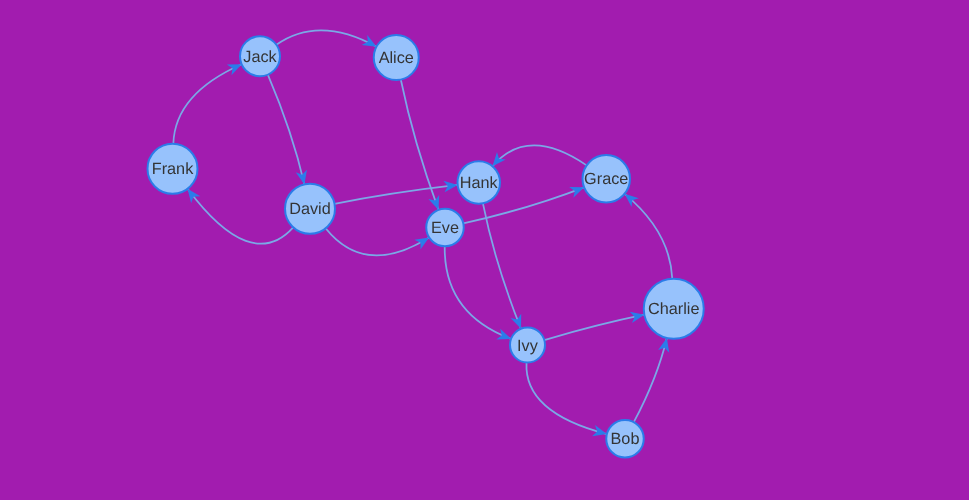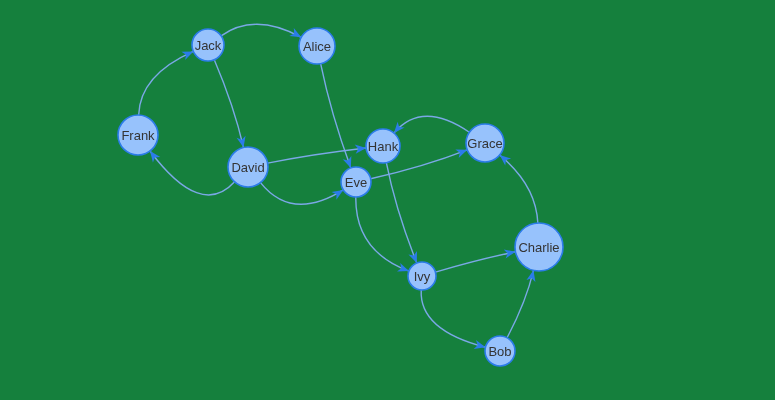--- a/index.html
+++ b/index.html
@@ -5,21 +5,21 @@
   html, body {
     margin: 0;
     padding: 0;
     background: #ffffff;
     font-family: "Liberation Sans", sans-serif;
   }
   .stage {
     position: relative;
     width: 775px;
     height: 400px;
-    background: #15803d;
+    background: #a21caf;
     overflow: hidden;
   }
   svg { display: block; }
   .edge-path {
     fill: none;
   }
   .node-circle {
     cursor: pointer;
   }
   .node-label {

